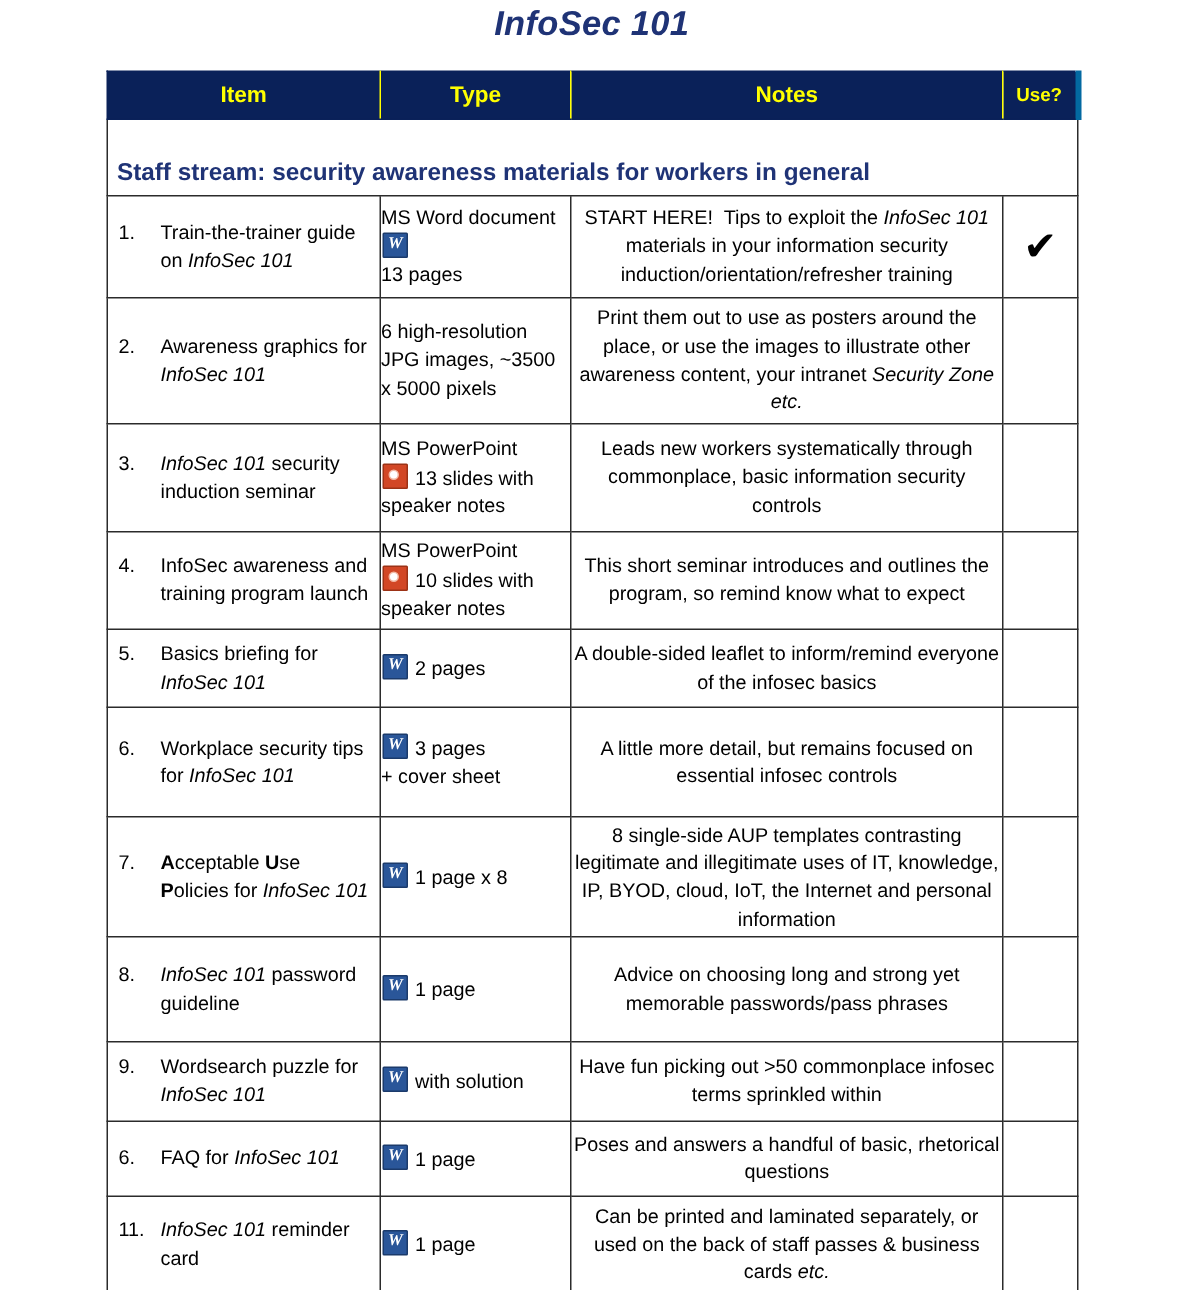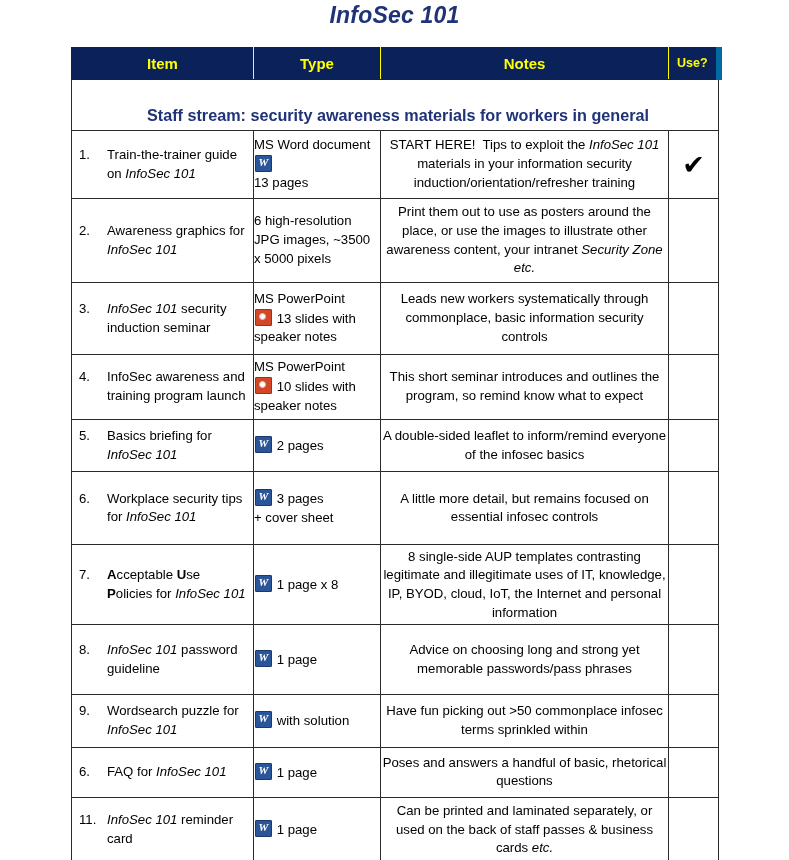--- a/index.html
+++ b/index.html
@@ -68,29 +68,28 @@
   tr.hdr th {
     background: #0A2159;
     color: #FFFF00;
     font-weight: bold;
     font-size: 15px;
     text-align: center;
     height: 32px;
     border: 1px solid #0A2159;
     border-right: 1px solid #FFFF00;
   }
-  tr.hdr th.last { border-right: 6px solid #0369a1; }
+  tr.hdr th.last { border-right: 4px solid #0369a1; }
   tr.hdr th.use-h { font-size: 12.5px; }
 
   
   tr.banner td {
     height: 51px;
     vertical-align: bottom;
     padding: 0 0 4px 6px;
-    text-align: center;
   }
   .banner-text {
     font-weight: bold;
     font-size: 16.2px;
     color: #1F3376;
     white-space: nowrap;
   }
   .cell-item {
     display: flex;
     align-items: flex-start;

